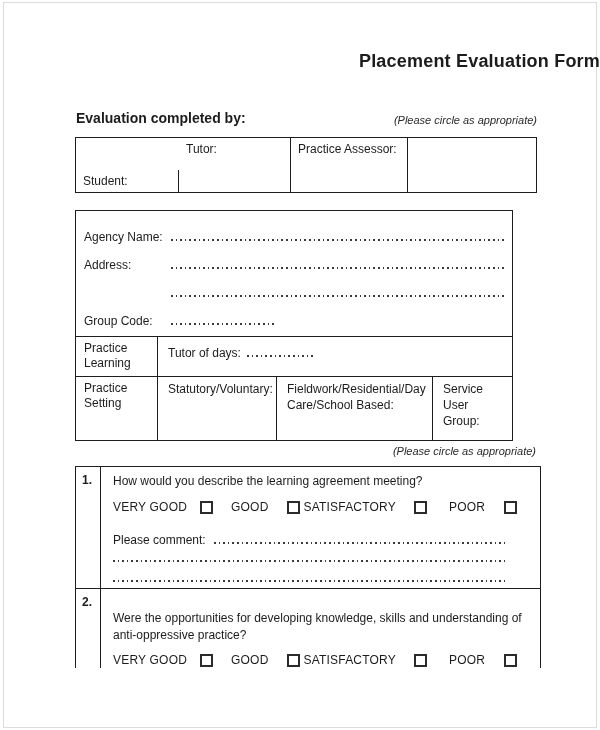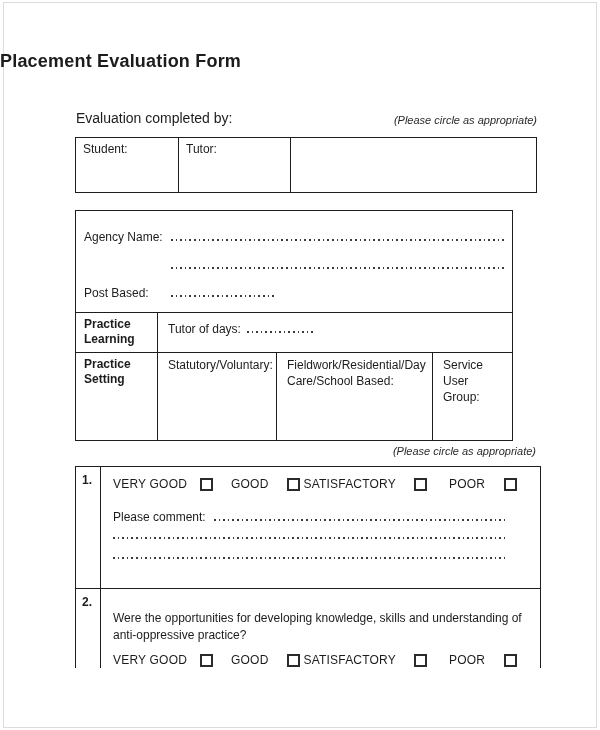--- a/index.html
+++ b/index.html
@@ -5,62 +5,62 @@
   html,body { margin:0; padding:0; background:#ffffff; }
   .page {
     position:relative; width:600px; height:730px; background:#fff;
     font-family:"Liberation Sans", sans-serif; color:#1c1c1c; overflow:hidden;
   }
   .page-frame {
     position:absolute; left:3px; top:2px; right:3px; bottom:2px;
     border:1px solid #d9dde0; pointer-events:none;
   }
   .title {
-    position:absolute; top:51px; left:0; width:100%; text-align:left;
+    position:absolute; top:51px; left:0; width:100%; text-align:right;
     font-size:18px; font-weight:bold; letter-spacing:.2px;
   }
   .hdr-row {
     position:absolute; top:110px; left:76px; width:461px;
     display:flex; justify-content:space-between; align-items:flex-end;
   }
-  .hdr-label { font-weight:normal; font-size:14px; }
+  .hdr-label { font-weight:bold; font-size:14px; }
   .note { font-style:italic; font-size:11px; color:#2a2a2a; }
   .note2 { position:absolute; top:445px; left:75px; width:461px; text-align:right; }
 
   
   .tbl1 {
     position:absolute; top:137px; left:75px; width:462px; height:56px;
     box-sizing:border-box; border:1.5px solid #1d1d1d; display:flex;
   }
   .tbl1 .cell {
     box-sizing:border-box; border-right:1.5px solid #1d1d1d;
     padding:4px 5px 0 7px; font-size:12px; line-height:15px;
   }
-  .tbl1 .c1 { width:103px; } .tbl1 .c2 { width:112px; } .tbl1 .c3 { width:117px; }
+  .tbl1 .c1 { width:103px;margin-top:32px; } .tbl1 .c2 { width:112px; } .tbl1 .c3 { width:117px; }
   .tbl1 .c4 { flex:1; border-right:none; }
 
   
   .box2 {
     position:absolute; top:210px; left:75px; width:438px; height:231px;
     box-sizing:border-box; border:1.5px solid #1d1d1d;
     display:flex; flex-direction:column;
   }
   .agency { flex:1; padding-top:13px; }
   .a-row { display:flex; align-items:flex-end; height:20px; margin-bottom:8px; padding:0 5px 0 8px; }
   .a-label { font-size:12px; width:87px; flex:none; }
   .dots-grow { flex:1; height:2px; margin:0 1px 3px 0;
     background-image:repeating-linear-gradient(to right,#3a3a3a 0 1.6px,transparent 1.6px 4.6px); }
   .dots-fix { display:inline-block; height:2px; vertical-align:baseline;
     background-image:repeating-linear-gradient(to right,#3a3a3a 0 1.6px,transparent 1.6px 4.6px); }
   .a-row .pc-dots { width:103px; margin-bottom:3px; }
 
   .pl-row { display:flex; border-top:1.5px solid #1d1d1d; height:40px; box-sizing:border-box; flex:none; }
   .col-label {
     width:82px; flex:none; box-sizing:border-box; border-right:1.5px solid #1d1d1d;
-    font-weight:bold; font-size:12px; line-height:15px; padding:4px 0 0 8px;
+    font-weight:normal; font-size:12px; line-height:15px; padding:4px 0 0 8px;
   }
   .pl-content { padding:9px 0 0 10px; font-size:12px; }
   .nd-dots { width:68px; margin-left:6px; }
 
   .ps-row { display:flex; border-top:1.5px solid #1d1d1d; flex:1;justify-content:center; }
   .ps-cell {
     box-sizing:border-box; border-right:1.5px solid #1d1d1d;
     font-size:12px; line-height:16px; padding:4px 8px 0 10px;
   }
   .ps-c1 { width:119px; } .ps-c2 { width:156px; } .ps-c3 { flex:1; border-right:none; }
@@ -106,34 +106,41 @@
     <span class="note">(Please circle as appropriate)</span>
   </div>
 
   <div class="tbl1">
     <div class="cell c1">
       <span>Student:</span>
     </div>
     <div class="cell c2">
       <span>Tutor:</span>
     </div>
+    <div class="cell c3">
+      <span>Practice Assessor:</span>
+    </div>
   </div>
 
   <div class="box2">
     <div class="agency">
       <div class="a-row">
         <span class="a-label">Agency Name:</span>
         <span class="dots-grow"></span>
       </div>
       <div class="a-row">
+        <span class="a-label">Address:</span>
+        <span class="dots-grow"></span>
+      </div>
+      <div class="a-row">
         <span class="a-label"></span>
         <span class="dots-grow"></span>
       </div>
       <div class="a-row">
-        <span class="a-label">Post Based:</span>
+        <span class="a-label">Group Code:</span>
         <span class="dots-fix pc-dots"></span>
       </div>
     </div>
 
     <div class="pl-row">
       <div class="col-label">Practice Learning</div>
       <div class="pl-content">
         <span>Tutor of days:</span><span class="dots-fix nd-dots"></span>
       </div>
     </div>
@@ -152,20 +159,21 @@
     </div>
   </div>
 
   <div class="note2 note">(Please circle as appropriate)</div>
 
   <div class="qbox">
 
     <div class="q-row q1">
       <div class="q-num">1.</div>
       <div class="q-content">
+        <div class="q-text">How would you describe the learning agreement meeting?</div>
         <div class="opt-row">
           <span class="opt-label">VERY GOOD</span>
           <span class="cb m1"></span>
           <span class="opt-label m2">GOOD</span>
           <span class="cb m3"></span>
           <span class="opt-label m4">SATISFACTORY</span>
           <span class="cb m5"></span>
           <span class="opt-label m6">POOR</span>
           <span class="cb m7"></span>
         </div>

